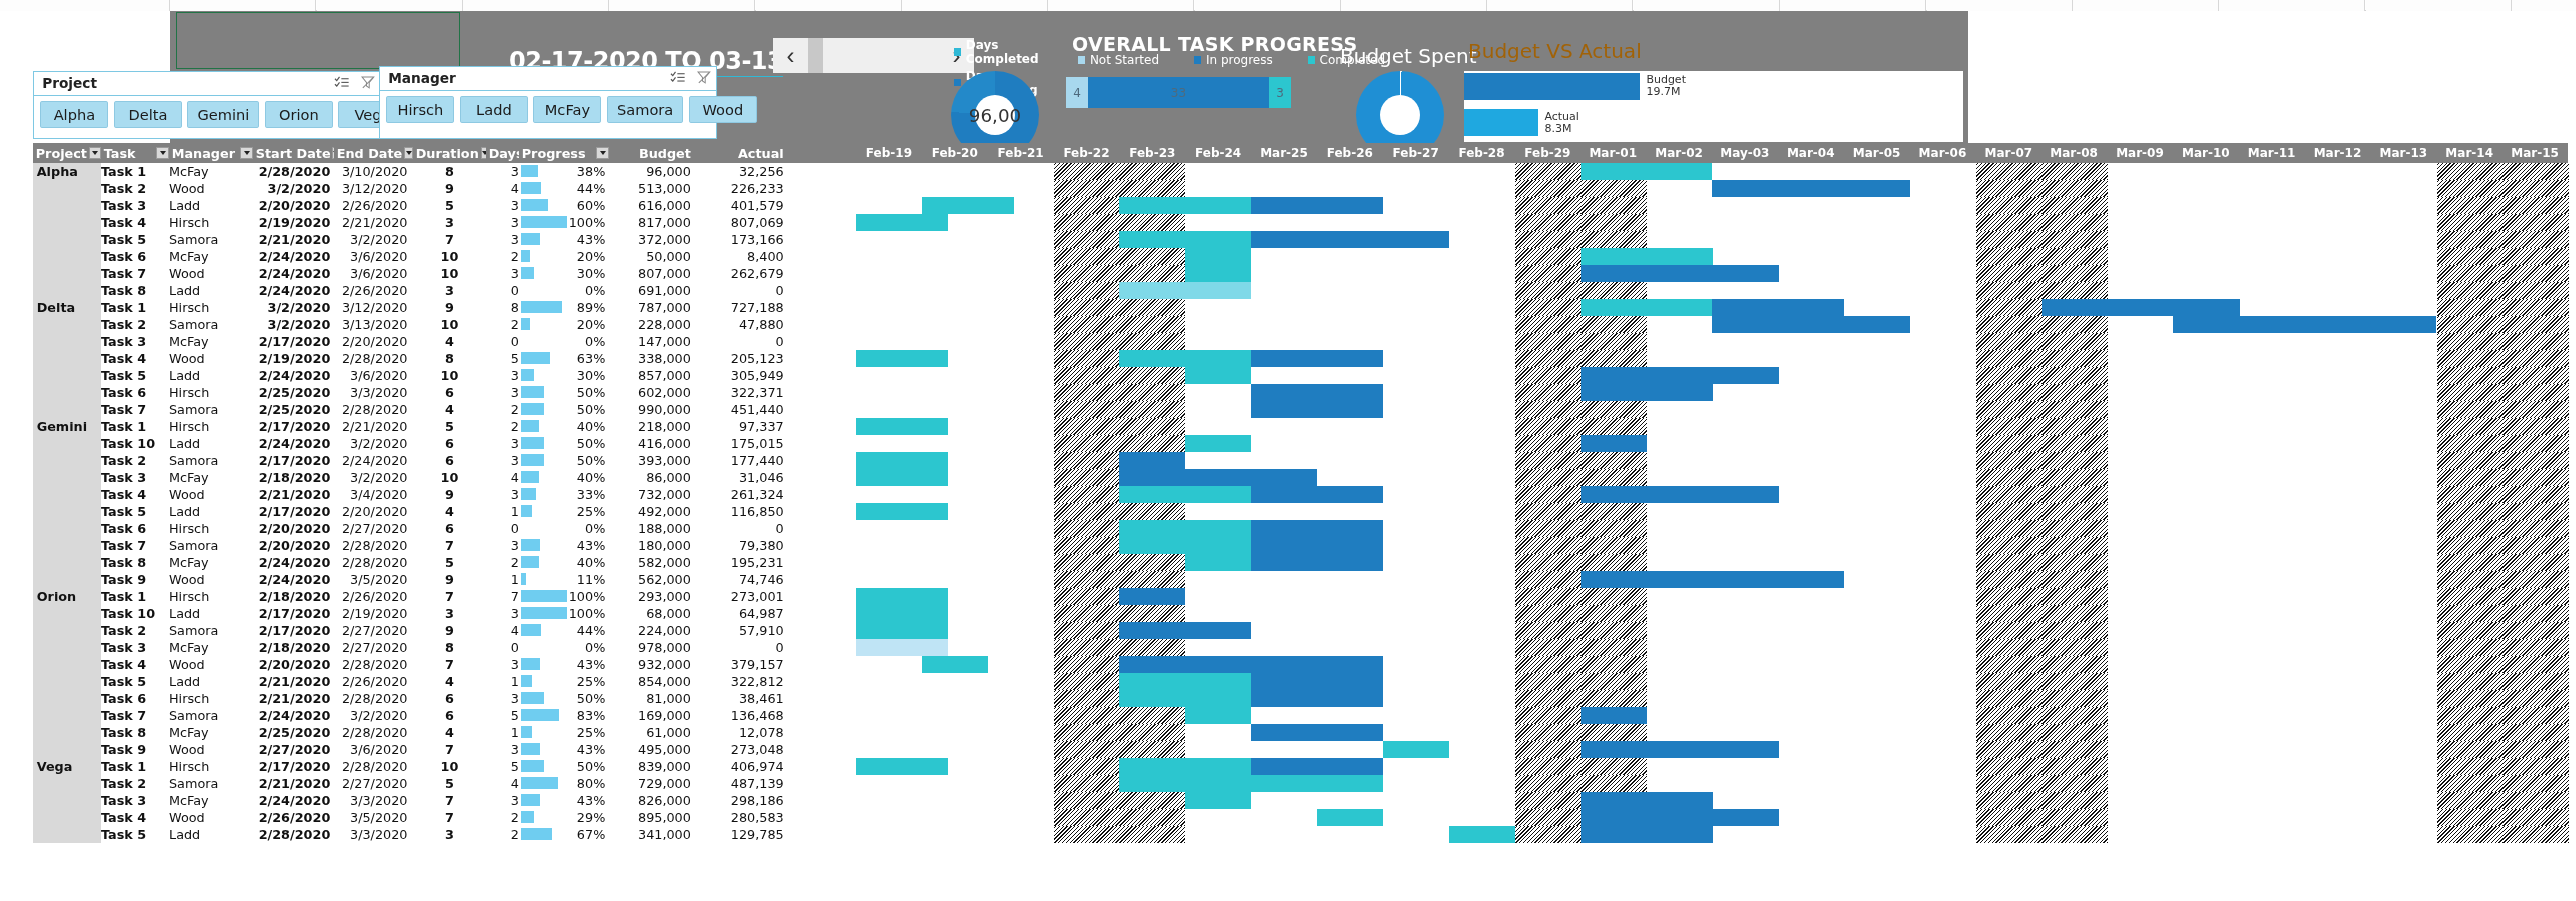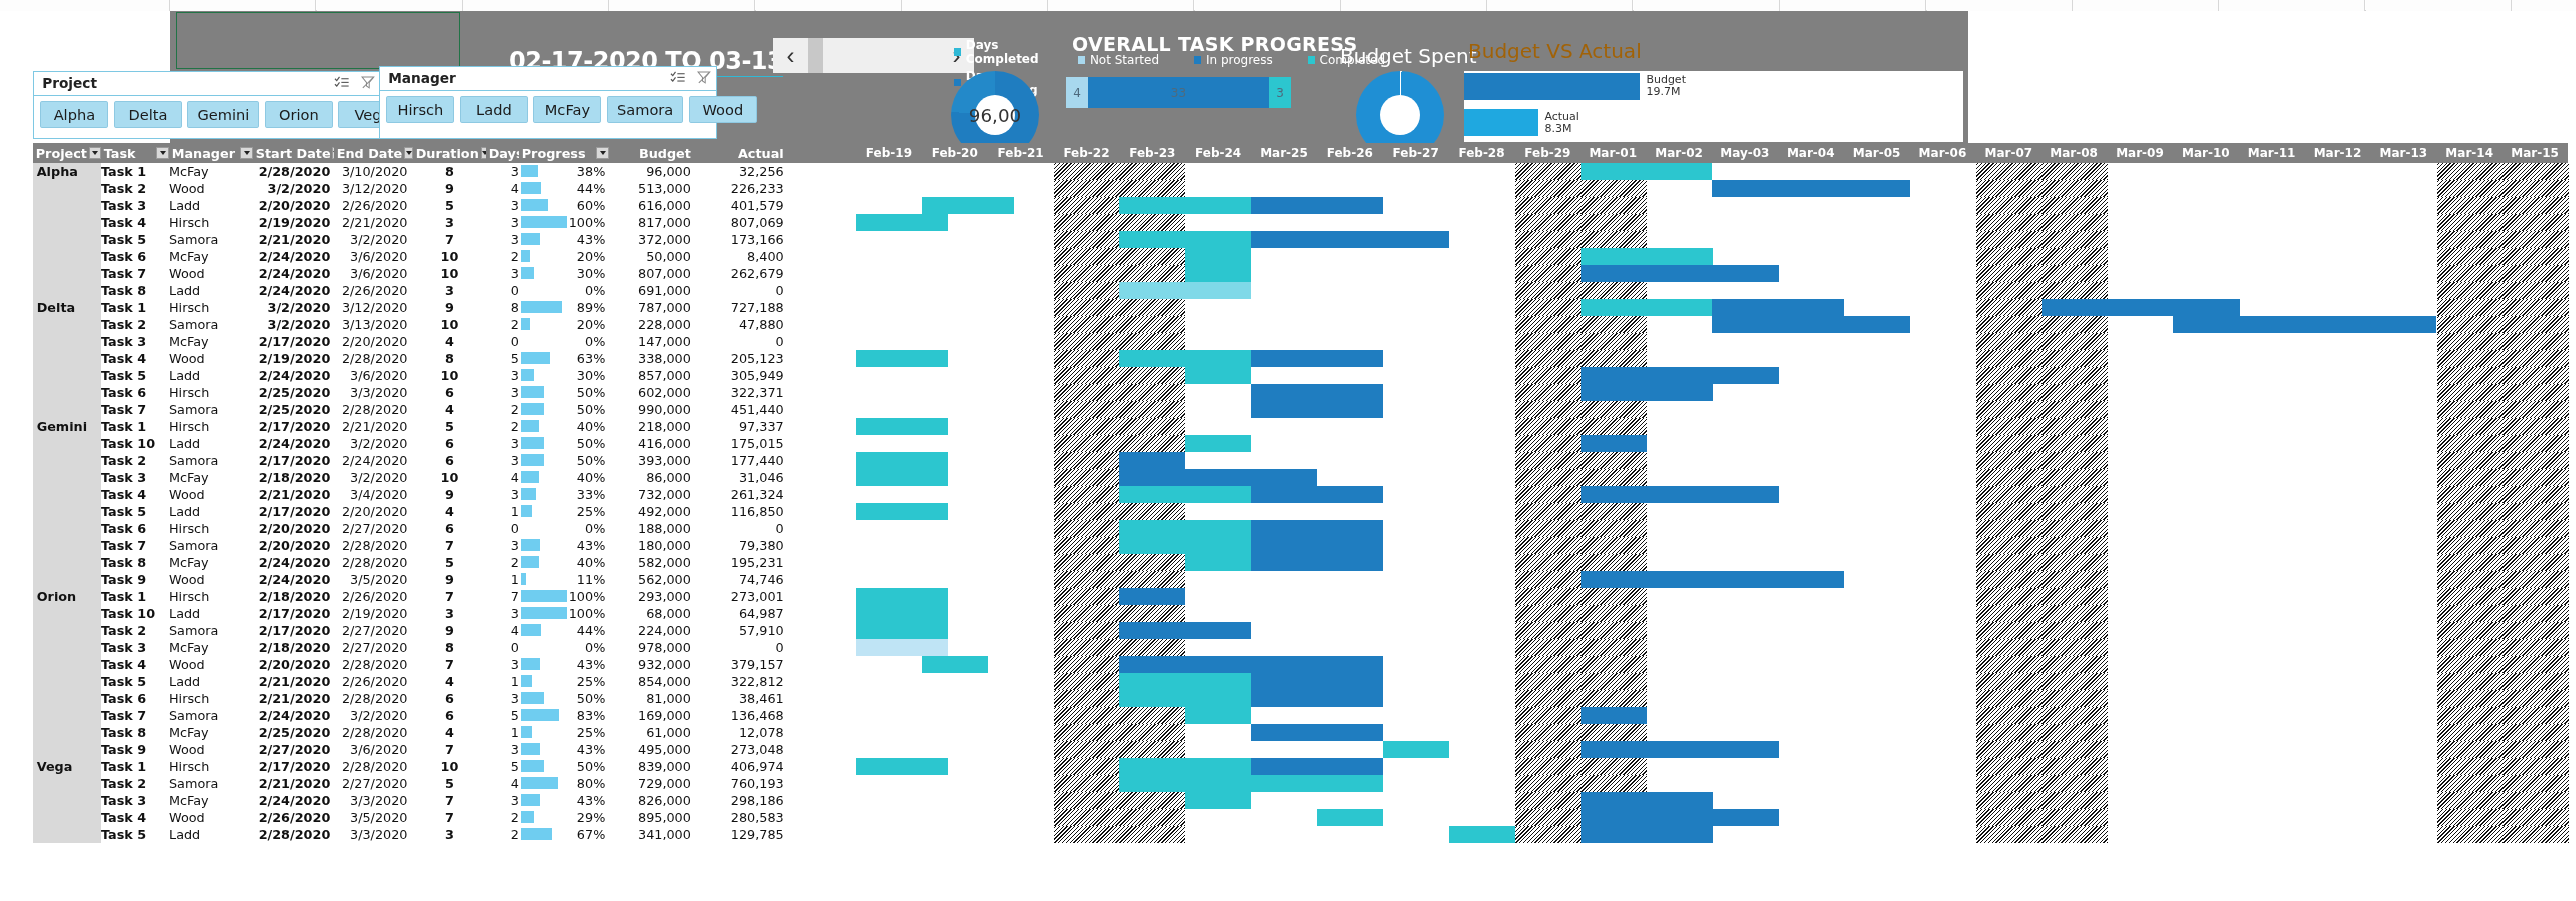--- a/index.html
+++ b/index.html
@@ -882,21 +882,21 @@
           <div class="c-mgr">Samora</div>
           <div class="c-sdate">2/21/2020</div>
           <div class="c-edate">2/27/2020</div>
           <div class="c-dur">5</div>
           <div class="c-dcomp">4</div>
           <div class="c-prog">
             <div class="pbar" style="width: 37px;"></div>
             <div class="ptxt">80%</div>
           </div>
           <div class="c-budget">729,000</div>
-          <div class="c-actual">760,193</div>
+          <div class="c-actual">487,139</div>
         </div>
         <div class="trow">
           <div class="c-proj"></div>
           <div class="c-task">Task 3</div>
           <div class="c-mgr">McFay</div>
           <div class="c-sdate">2/24/2020</div>
           <div class="c-edate">3/3/2020</div>
           <div class="c-dur">7</div>
           <div class="c-dcomp">3</div>
           <div class="c-prog">

